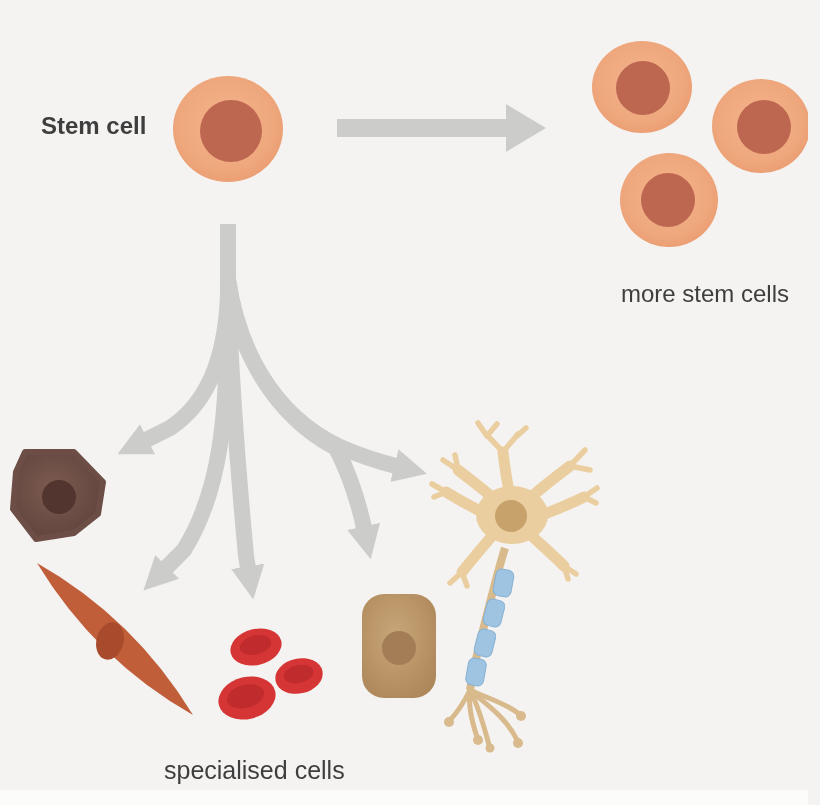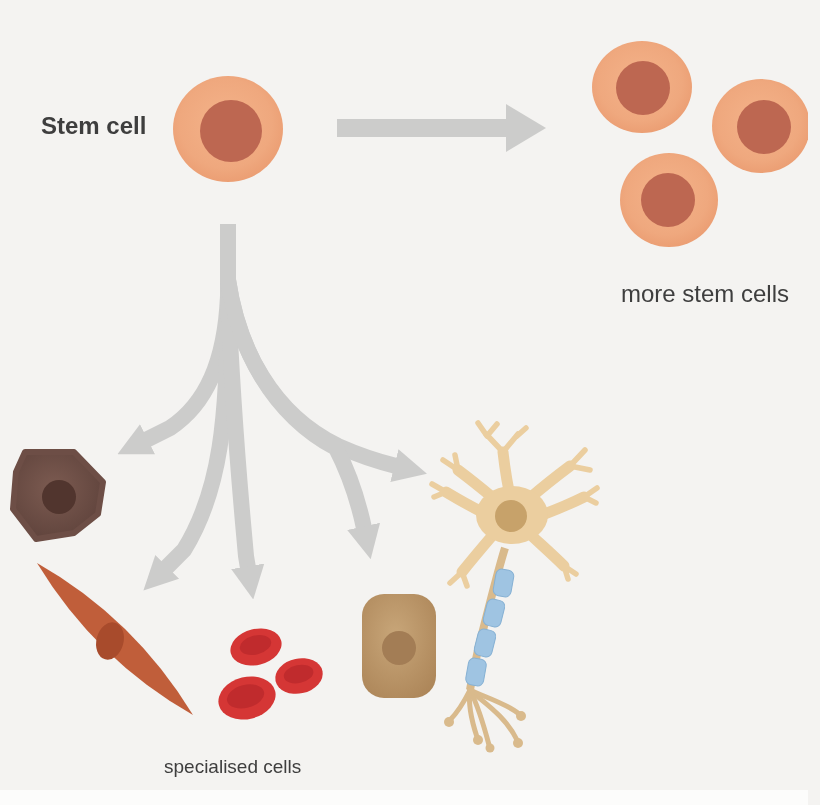--- a/index.html
+++ b/index.html
@@ -18,21 +18,21 @@
   .label {
     position: absolute;
     color: #3e3e3e;
     font-size: 24px;
     line-height: 1.1;
     white-space: nowrap;
   }
   .label.bold { font-weight: bold; }
   #stem-cell-label        { left: 41px;  top: 113px; }
   #more-stem-cells-label  { left: 621px; top: 281px; }
-  #specialised-cells-label{ left: 164px; top: 757px; font-size: 19px; }
+  #specialised-cells-label{ left: 164px; top: 757px; font-size: 25px; }
   .bottom-strip {
     position: absolute; left: 0; top: 790px;
     width: 820px; height: 15px; background: #fcfcfb;
   }
 </style>
 </head>
 <body>
 
 <div class="canvas">
 

